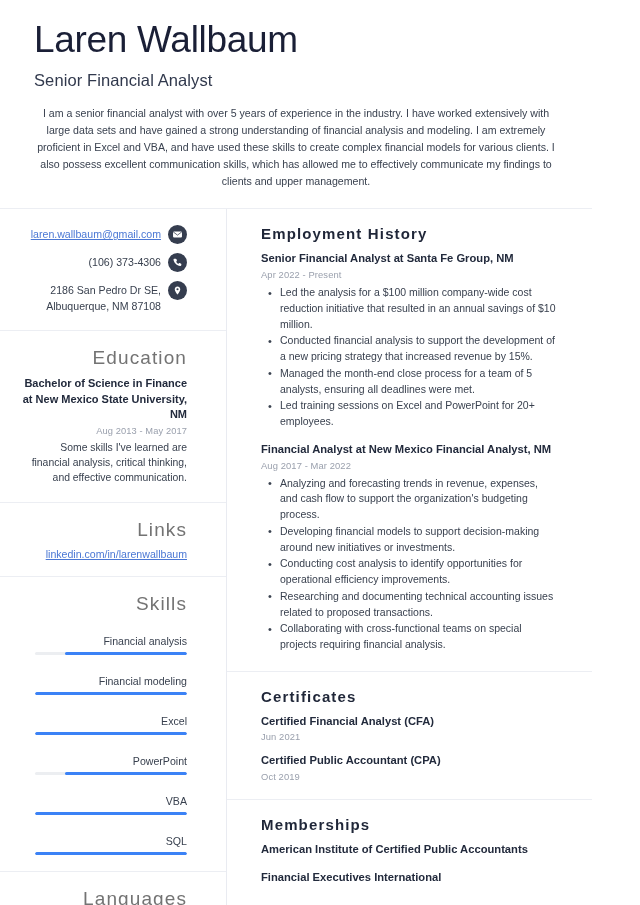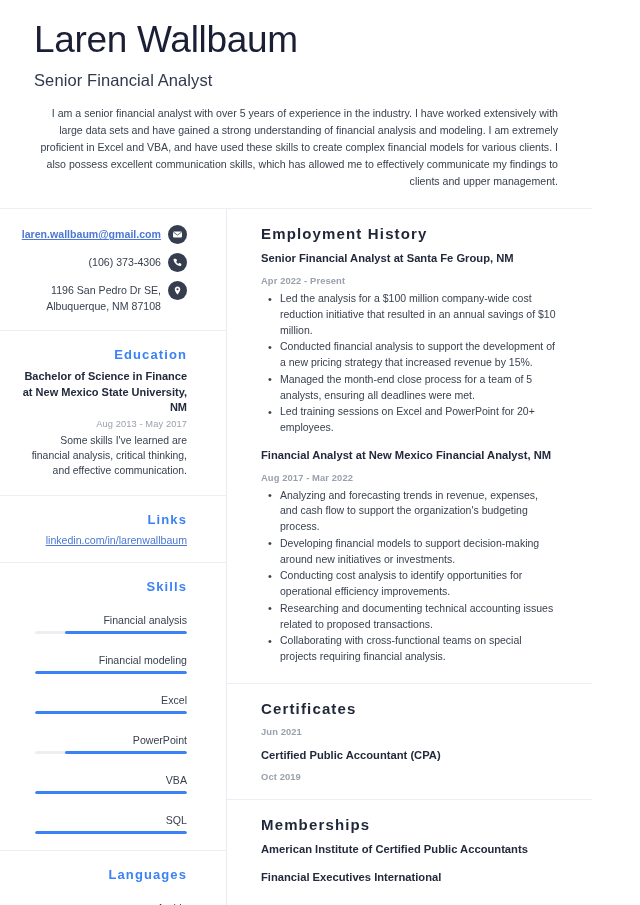--- a/index.html
+++ b/index.html
@@ -35,21 +35,21 @@
     font-weight: 400;
     color: #31394d;
     letter-spacing: 0.1px;
   }
   .summary {
     margin-top: 15px;
     font-size: 10.6px;
     line-height: 1.62;
     color: #39414f;
     max-width: 574px;
-    text-align: right;
+    text-align: center;
   }
 
   
   .body-wrap {
     display: flex;
     margin-top: 18px;
     border-top: 1px solid #eceef3;
     min-height: 703px;
   }
   .sidebar {
@@ -81,38 +81,37 @@
   .contact-text {
     font-size: 10.6px;
     line-height: 1.45;
     color: #39414f;
     text-align: right;
     padding-top: 2px;
   }
   .contact-text.link {
     color: #4a77d4;
     text-decoration: underline;
-    font-weight: bold;
   }
   .cicon {
     flex: 0 0 auto;
     width: 19px;
     height: 19px;
     border-radius: 50%;
     background: #353d4f;
     display: flex;
     align-items: center;
     justify-content: center;
   }
   .cicon svg { display: block; }
 
   .side-head {
-    font-size: 13px;
-    font-weight: 700;
-    color: #3b82f6;
+    font-size: 19px;
+    font-weight: 400;
+    color: #737373;
     letter-spacing: 1.1px;
     margin-bottom: 7px;
   }
 
   .edu-degree {
     font-size: 11px;
     font-weight: 700;
     color: #222a3c;
     line-height: 1.42;
   }
@@ -180,23 +179,22 @@
   .entry:last-child { margin-bottom: 0; }
   .entry-title {
     font-size: 11.2px;
     font-weight: 700;
     color: #222a3c;
     line-height: 1.4;
   }
   .entry-date {
     font-size: 9.4px;
     color: #9aa0ad;
-    margin-top: 8px;
+    margin-top: 2px;
     letter-spacing: 0.1px;
-    font-weight: bold;
   }
   .bullets {
     margin: 5px 0 0 0;
     padding-left: 17px;
     list-style: none;
   }
   .bullets li {
     position: relative;
     font-size: 10.5px;
     line-height: 1.5;
@@ -254,21 +252,21 @@
           <span class="contact-text">(106) 373-4306</span>
           <span class="cicon">
             <svg width="11" height="11" viewBox="0 0 16 16" fill="none">
               <path d="M5.4 2.4c.6 0 1 .4 1.2 1l.5 1.6c.15.5 0 1-.4 1.3l-.7.5c.7 1.5 1.7 2.5 3.2 3.2l.5-.7c.3-.4.8-.55 1.3-.4l1.6.5c.6.2 1 .6 1 1.2v1.2c0 .7-.6 1.3-1.3 1.2C7.6 13.4 2.6 8.4 2.2 3.7c-.1-.7.5-1.3 1.2-1.3h2z" fill="#ffffff"></path>
             </svg>
           </span>
         </div>
 
         <div class="contact-row">
           <span class="contact-text">
-            <span>1196 San Pedro Dr SE,</span><br>
+            <span>2186 San Pedro Dr SE,</span><br>
             <span>Albuquerque, NM 87108</span>
           </span>
           <span class="cicon">
             <svg width="11" height="11" viewBox="0 0 16 16" fill="none">
               <path d="M8 2.1c-2.2 0-4 1.8-4 4 0 2.9 4 7.8 4 7.8s4-4.9 4-7.8c0-2.2-1.8-4-4-4z" fill="#ffffff"></path>
               <circle cx="8" cy="6.1" r="1.55" fill="#353d4f"></circle>
             </svg>
           </span>
         </div>
 
@@ -378,20 +376,21 @@
             <li>Researching and documenting technical accounting issues related to proposed transactions.</li>
             <li>Collaborating with cross-functional teams on special projects requiring financial analysis.</li>
           </ul>
         </div>
       </div>
 
       <div class="main-block">
         <div class="main-head">Certificates</div>
 
         <div class="cert-entry">
+          <div class="entry-title">Certified Financial Analyst (CFA)</div>
           <div class="entry-date">Jun 2021</div>
         </div>
 
         <div class="cert-entry">
           <div class="entry-title">Certified Public Accountant (CPA)</div>
           <div class="entry-date">Oct 2019</div>
         </div>
       </div>
 
       <div class="main-block last">

